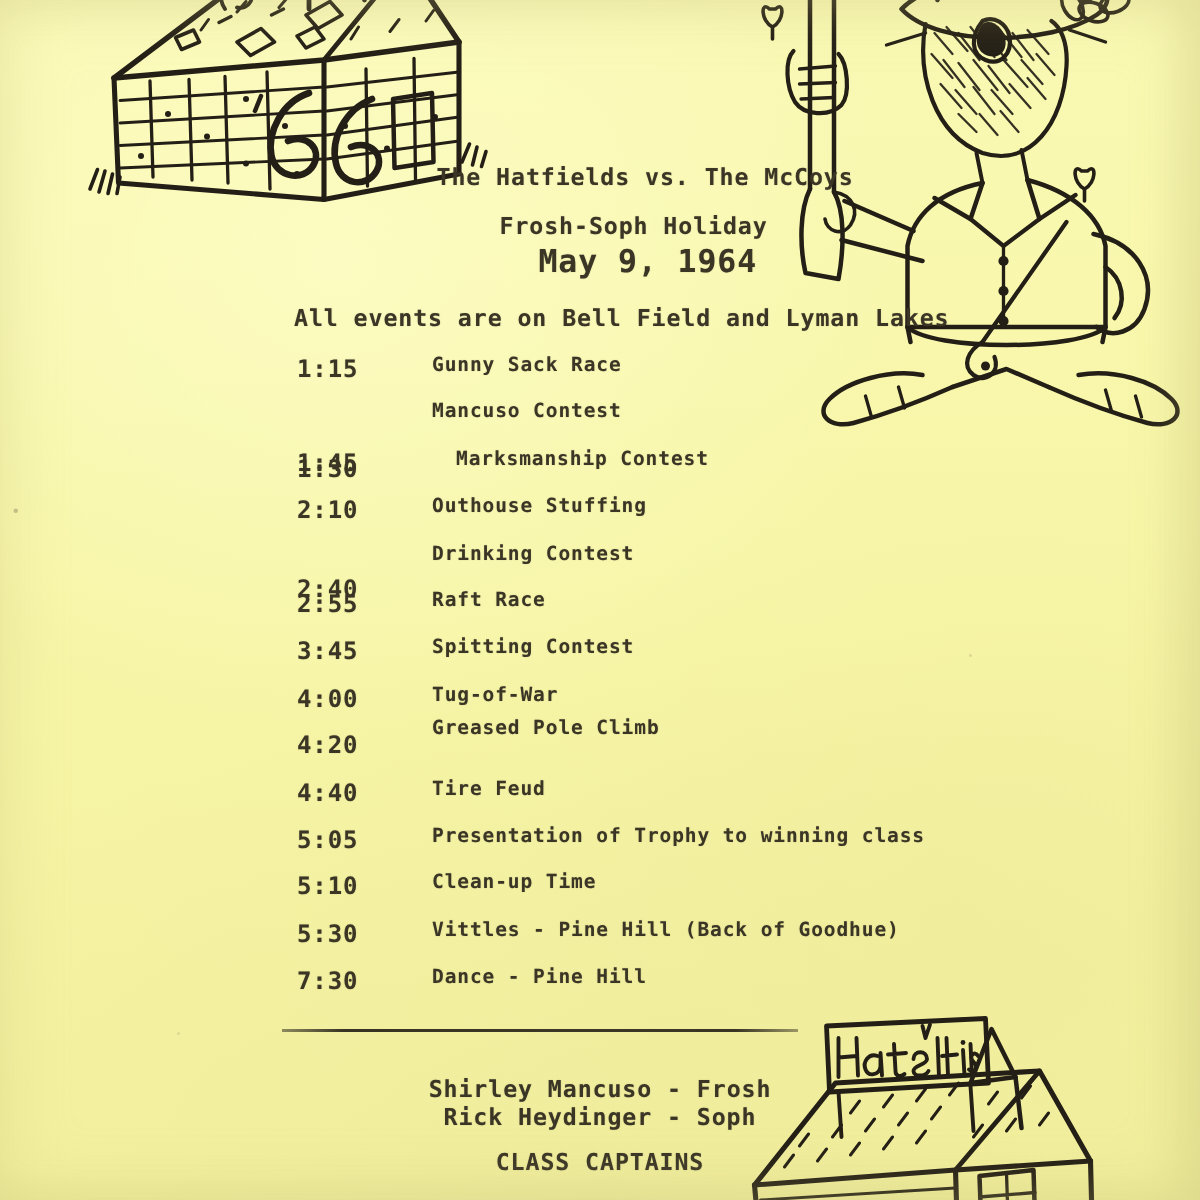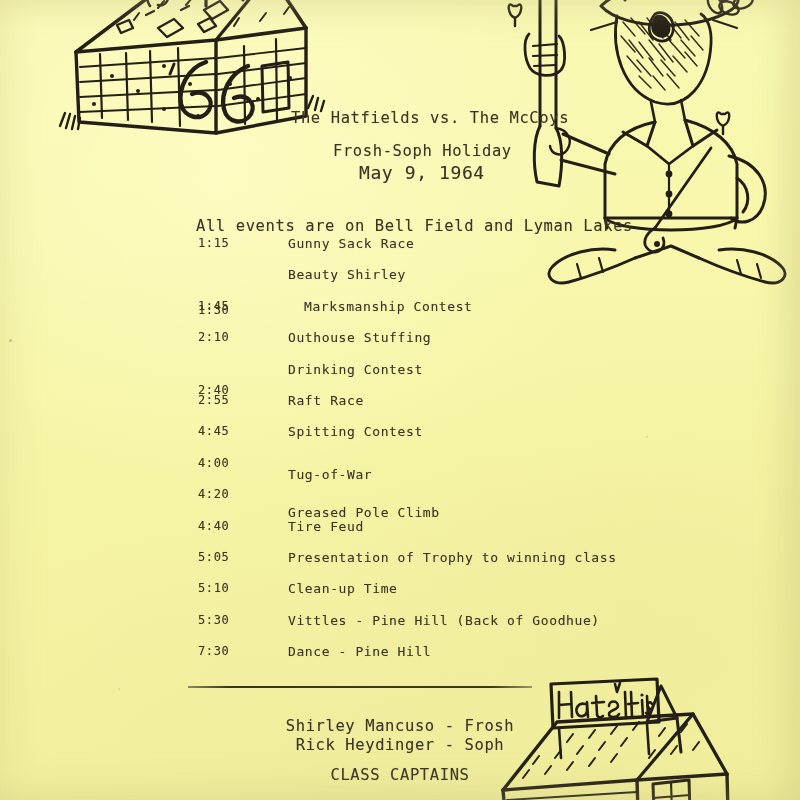--- a/index.html
+++ b/index.html
@@ -40,34 +40,35 @@
     background: #8f8a66;
     border-radius: 50%;
     opacity: 0.5;
     pointer-events: none;
   }
 
   
   .sheet {
     position: absolute;
     inset: 0;
+    font-weight: bold;
   }
   .tx {
     position: absolute;
     white-space: pre;
     letter-spacing: 0.6px;
     text-shadow: 0 0 0.8px rgba(59,53,38,0.30);
   }
 
   .title      { left: 291px; top: 109px; font-size: 15.5px; }
   .subtitle   { left: 333px; top: 142px; font-size: 15.5px; }
-  .date       { left: 359px; top: 162px; font-size: 18px; }
-  .venue      { left: 196px; top: 217px; font-size: 15.5px; text-align: center; }
-
-  .row-time   { left: 198px; font-size: 12px; }
+  .date       { left: 359px; top: 162px; font-size: 21px; }
+  .venue      { left: 196px; top: 203px; font-size: 15.5px; text-align: center; }
+
+  .row-time   { left: 198px; font-size: 16px; }
   .row-name   { left: 288px; font-size: 13px; }
 
   .divider {
     position: absolute;
     left: 188px;
     top: 686px;
     width: 344px;
     height: 2px;
     background: linear-gradient(90deg,
        rgba(60,54,38,0.55) 0%, rgba(45,40,28,0.95) 12%,
@@ -254,49 +255,49 @@
   <div class="tx date">May 9, 1964</div>
   <div class="tx venue">All events are on Bell Field and Lyman Lakes</div>
 
   <div id="schedule-list">
       <div>
         <div class="tx row-time" style="top: 236px;">1:15</div>
         <div class="tx row-name" style="top: 236px;">Gunny Sack Race</div>
       </div>
       <div>
         <div class="tx row-time" style="top: 267.4px; margin-top: 36px;">1:30</div>
-        <div class="tx row-name" style="top: 267.4px;">Beauty Shirley</div>
+        <div class="tx row-name" style="top: 267.4px;">Mancuso Contest</div>
       </div>
       <div>
         <div class="tx row-time" style="top: 298.8px;">1:45</div>
         <div class="tx row-name" style="top: 298.8px; padding-left: 16px;">Marksmanship Contest</div>
       </div>
       <div>
         <div class="tx row-time" style="top: 330.2px;">2:10</div>
         <div class="tx row-name" style="top: 330.2px;">Outhouse Stuffing</div>
       </div>
       <div>
         <div class="tx row-time" style="top: 383px; text-align: right;">2:40</div>
         <div class="tx row-name" style="top: 361.6px;">Drinking Contest</div>
       </div>
       <div>
         <div class="tx row-time" style="top: 393px;">2:55</div>
         <div class="tx row-name" style="top: 393px;">Raft Race</div>
       </div>
       <div>
-        <div class="tx row-time" style="top: 424.4px;">4:45</div>
+        <div class="tx row-time" style="top: 424.4px;">3:45</div>
         <div class="tx row-name" style="top: 424.4px;">Spitting Contest</div>
       </div>
       <div>
         <div class="tx row-time" style="top: 455.8px;">4:00</div>
-        <div class="tx row-name" style="top: 455.8px; margin-top: 11px;">Tug-of-War</div>
+        <div class="tx row-name" style="top: 455.8px;">Tug-of-War</div>
       </div>
       <div>
         <div class="tx row-time" style="top: 487.2px;">4:20</div>
-        <div class="tx row-name" style="top: 505px; text-align: center;">Greased Pole Climb</div>
+        <div class="tx row-name" style="top: 478px; text-align: center;">Greased Pole Climb</div>
       </div>
       <div>
         <div class="tx row-time" style="top: 518.6px;">4:40</div>
         <div class="tx row-name" style="top: 518.6px;">Tire Feud</div>
       </div>
       <div>
         <div class="tx row-time" style="top: 550px;">5:05</div>
         <div class="tx row-name" style="top: 550px;">Presentation of Trophy to winning class</div>
       </div>
       <div>

